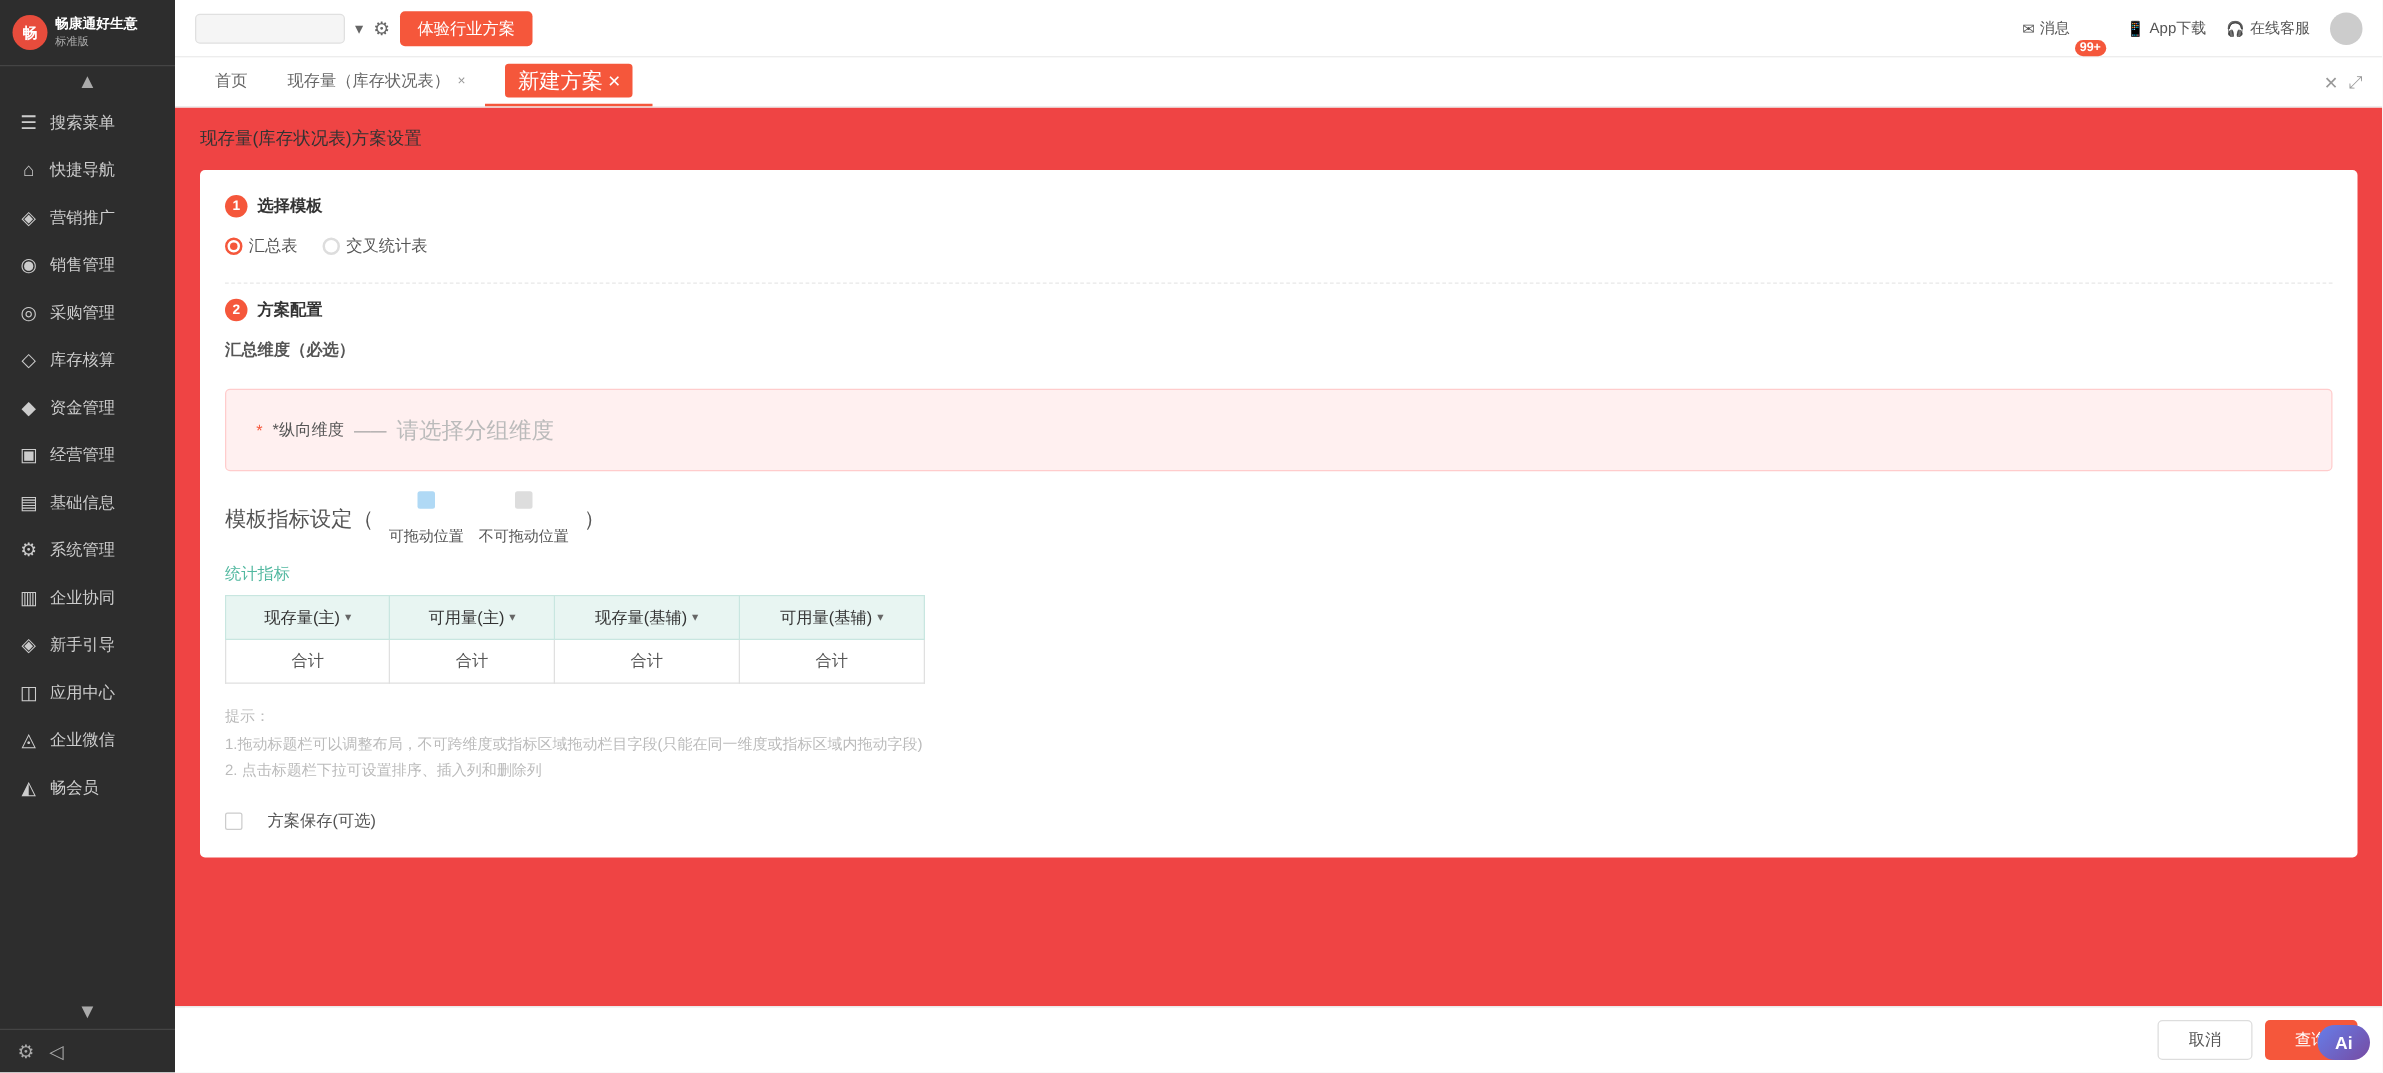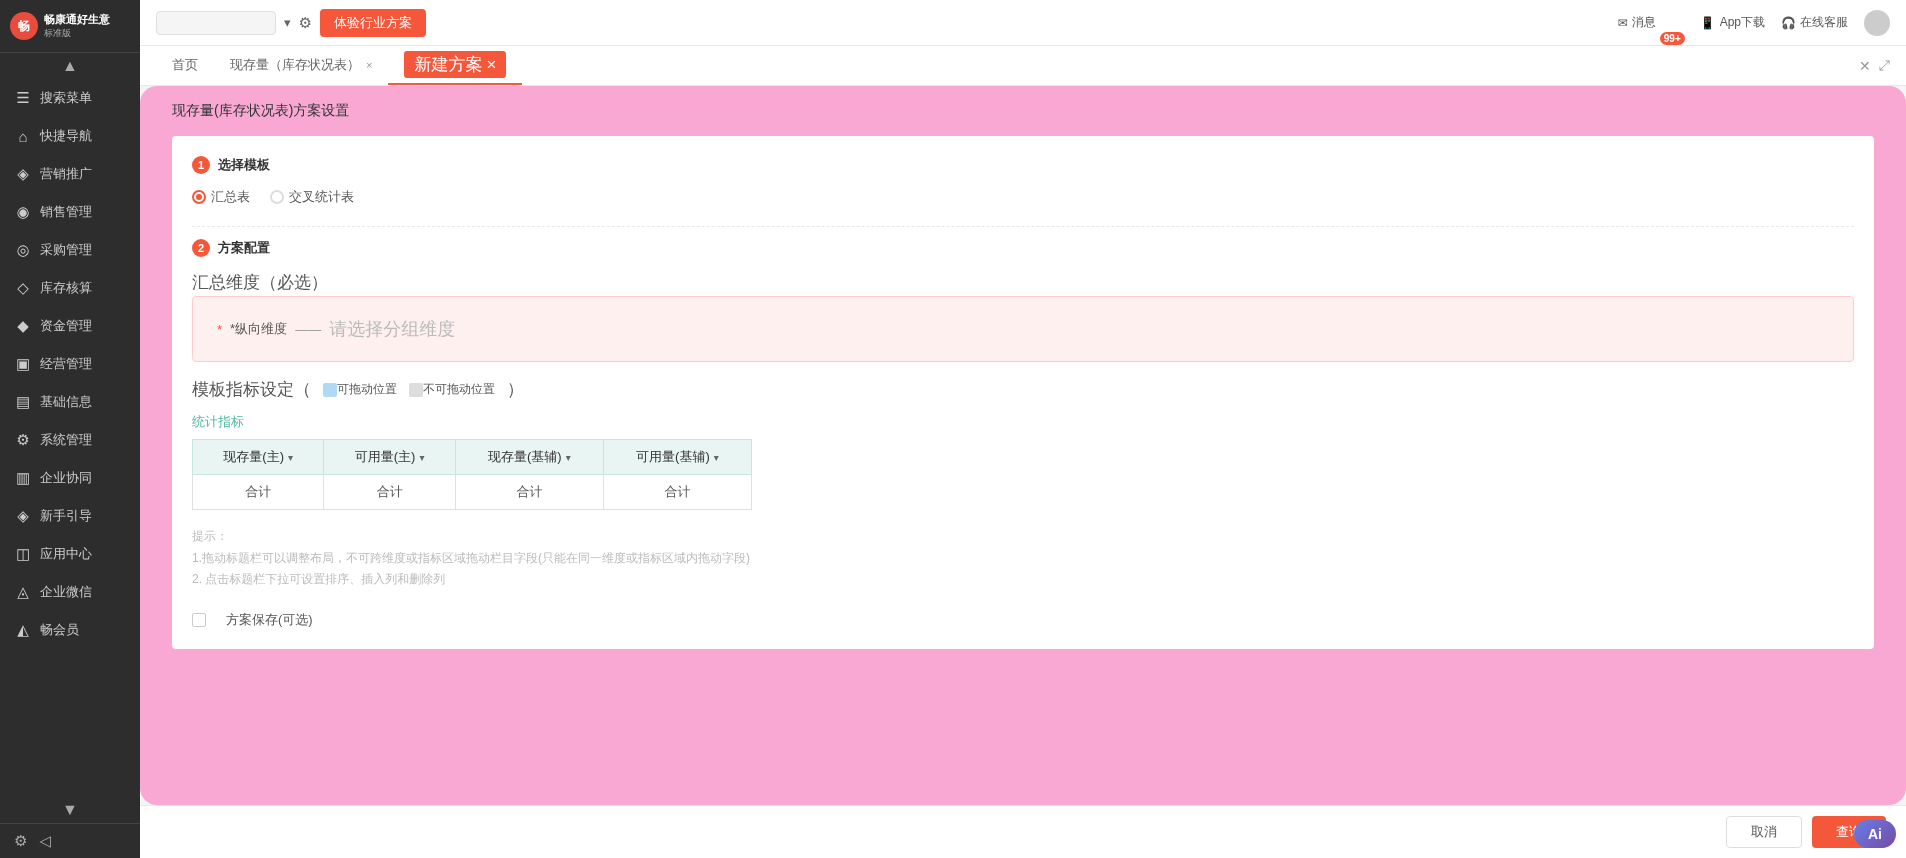--- a/index.html
+++ b/index.html
@@ -142,23 +142,22 @@
       font-size: 17px;
       display: flex; align-items: center; gap: 4px;
     }
     .tabs-right { margin-left: auto; display: flex; align-items: center; gap: 8px; }
     .tabs-icon { color: #999; cursor: pointer; font-size: 14px; }
 
     
     .content {
       flex: 1;
       overflow-y: auto;
-      padding: 16px 32px;
-      background: #f9a8d4;
-      border-radius: 17px;
+      padding: 16px 20px;
+      background: #ef4444;
     }
     .page-title {
       font-size: 14px;
       color: #333;
       margin-bottom: 16px;
       font-weight: normal;
     }
 
     
     .card {
@@ -200,22 +199,23 @@
       background: #f5573b;
       border-radius: 50%;
     }
     .radio-label { font-size: 13px; color: #555; }
 
     
     .divider { border: none; border-top: 1px dashed #e8e8e8; margin: 12px 0; }
 
     
     .field-label {
-      font-size: 17px; color: #555;
-      margin-bottom: 2px;
+      font-size: 13px; color: #555;
+      margin-bottom: 22px;
+      font-weight: bold;
     }
 
     
     .pink-area {
       background: #fff0f0;
       border: 1px solid #ffcccc;
       border-radius: 4px;
       padding: 20px 24px;
       margin-bottom: 16px;
       display: flex; align-items: center; gap: 8px;
@@ -225,21 +225,21 @@
     .pink-dash { color: #999; }
     .pink-placeholder { color: #bbb; font-size: 18px; }
 
     
     .indicator-settings {
       display: flex; align-items: center; gap: 12px;
       margin-bottom: 12px;
     }
     .indicator-label { font-size: 17px; color: #555; }
     .indicator-toggle {
-      display: flex; align-items: center; gap: 0;
+      display: flex; align-items: center; gap: 14px; flex-direction: column;
     }
     .toggle-box {
       width: 14px; height: 14px;
       background: #b0d9f5;
       border-radius: 2px;
     }
     .toggle-box.gray {
       background: #ddd;
     }
     .toggle-text { font-size: 12px; color: #555; }

